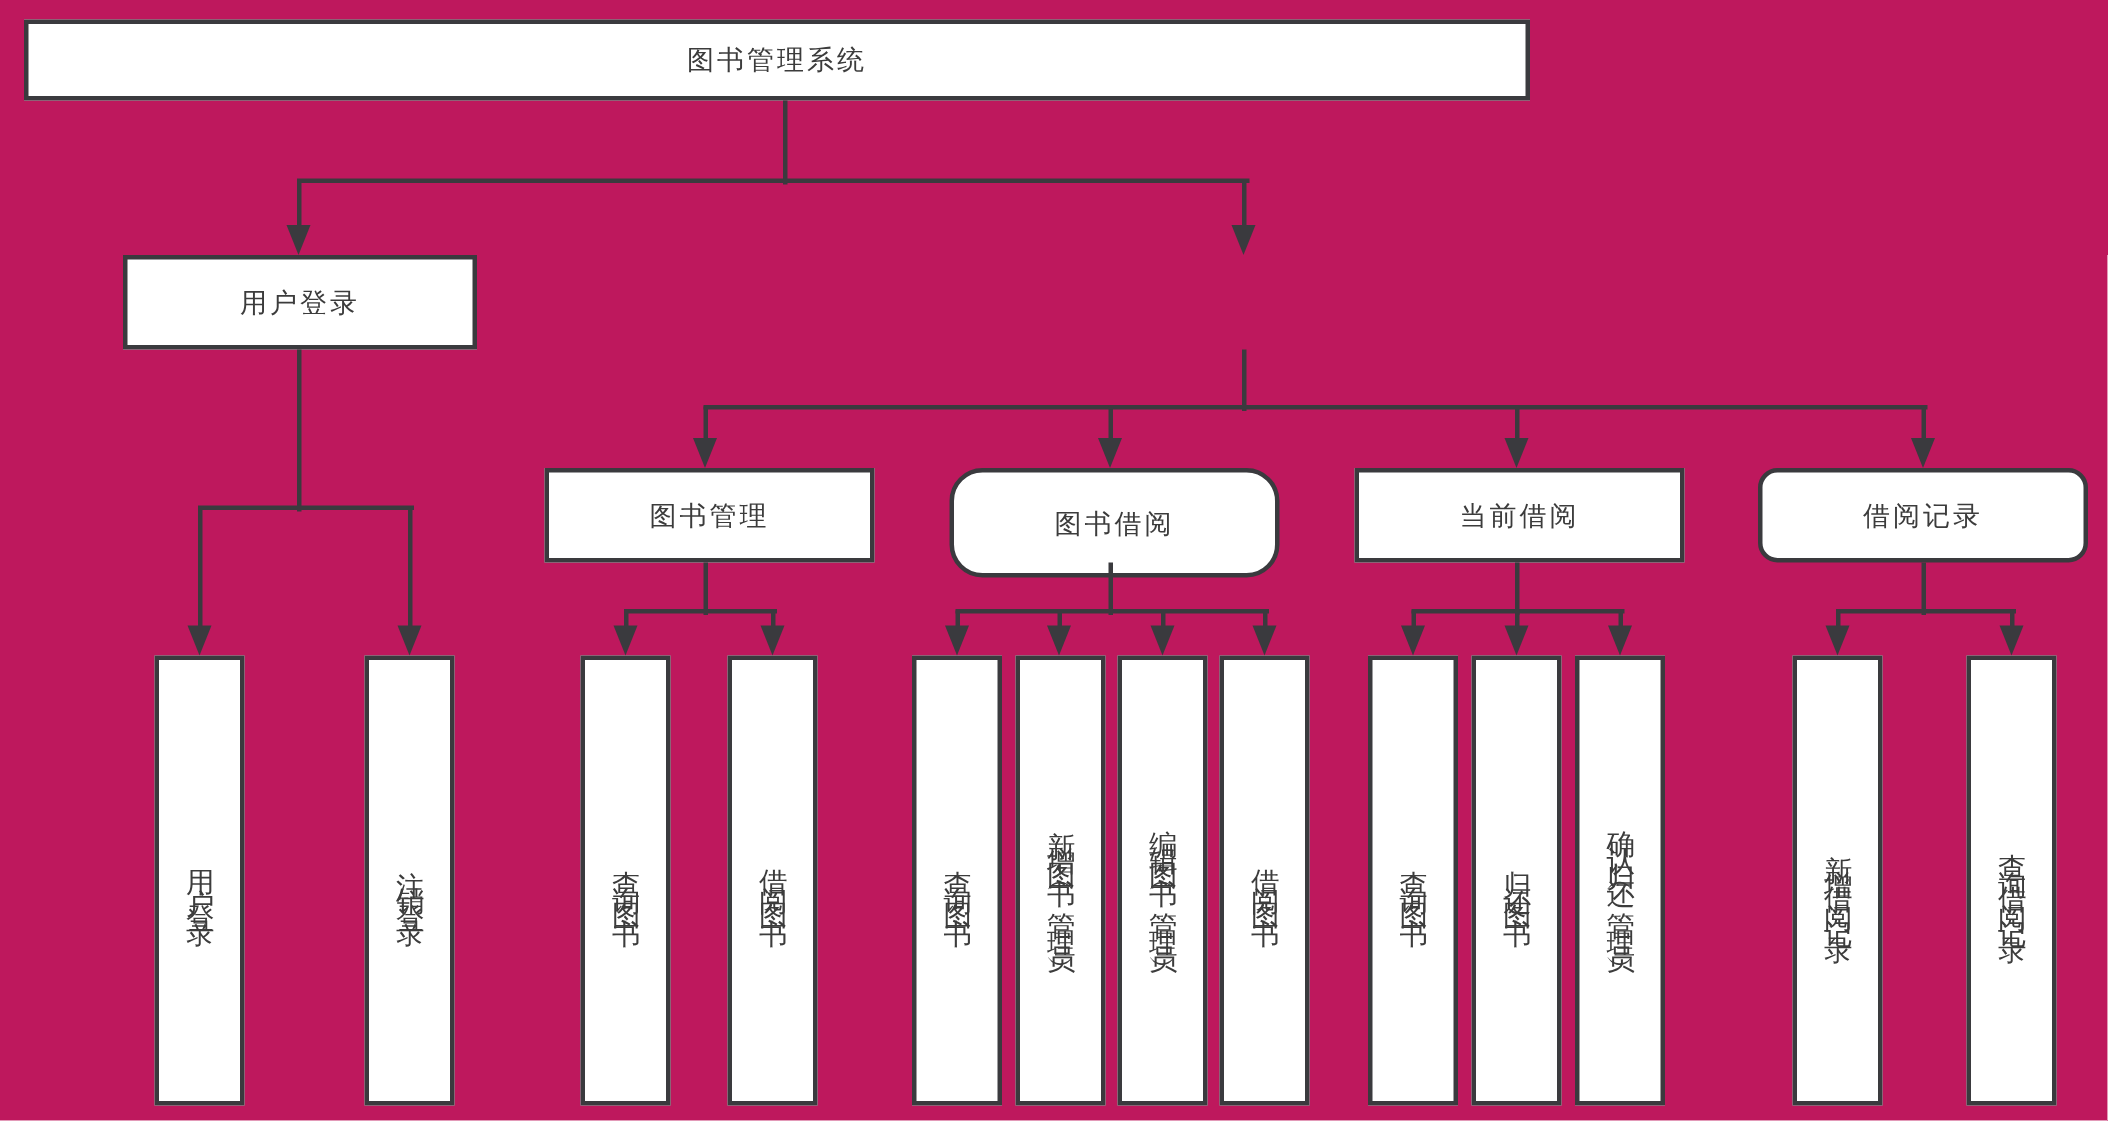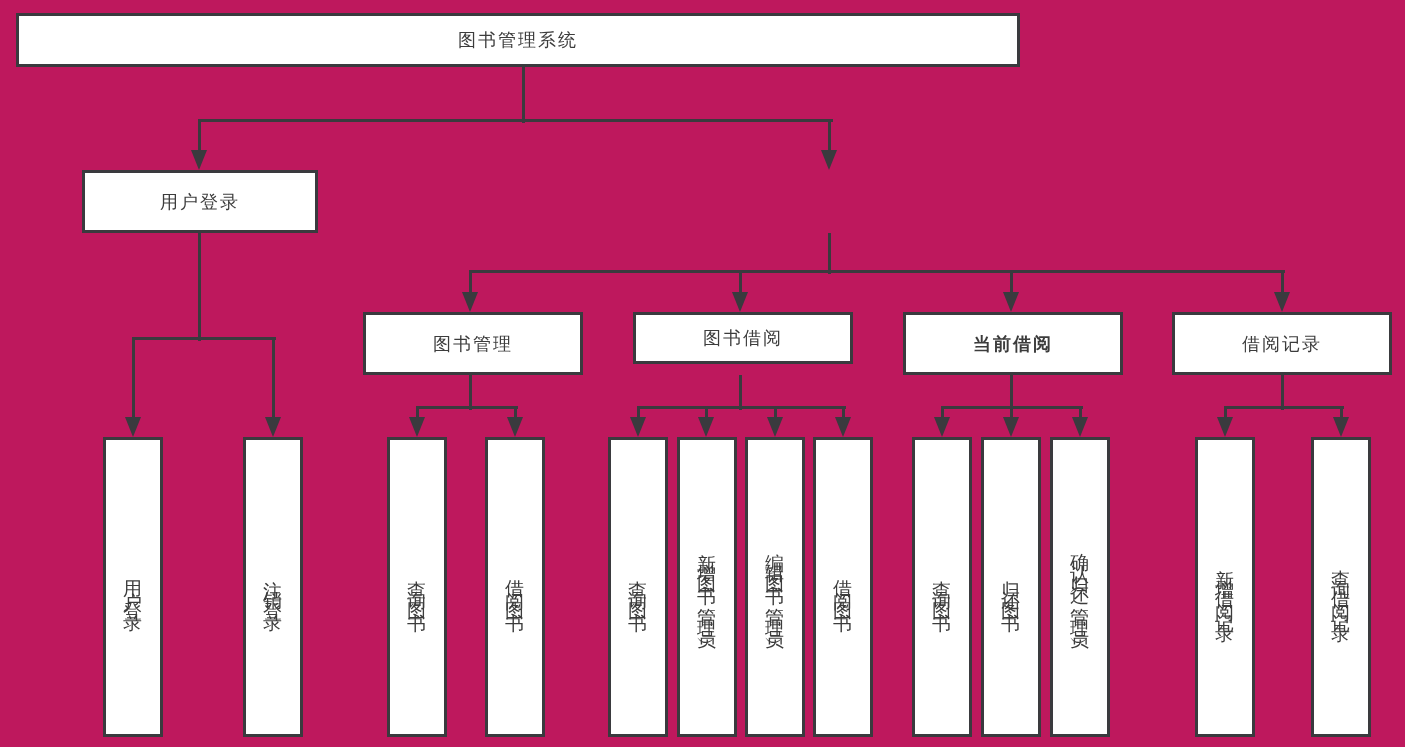--- a/index.html
+++ b/index.html
@@ -56,23 +56,23 @@
 </head>
 <body>
 
 <div class="canvas">
 
   <div class="node" style="left:16px; top:13px; width:1004px; height:54px;">图书管理系统</div>
 
   <div class="node" style="left:82px; top:170px; width:236px; height:63px;">用户登录</div>
 
   <div class="node" style="left:363px; top:312px; width:220px; height:63px;">图书管理</div>
-  <div class="node" style="left:633px; top:312px; width:220px; height:52px;">图书借阅</div>
-  <div class="node" style="left:903px; top:312px; width:220px; height:63px;font-weight:bold;">当前借阅</div>
-  <div class="node" style="left:1172px; top:312px; width:220px; height:63px;">借阅记录</div>
+  <div class="node" style="left:633px; top:312px; width:220px; height:73px;border-radius:22px;">图书借阅</div>
+  <div class="node" style="left:903px; top:312px; width:220px; height:63px;">当前借阅</div>
+  <div class="node" style="left:1172px; top:312px; width:220px; height:63px;border-radius:13px;">借阅记录</div>
 
   <div class="node leaf" style="left:103px; top:437px; width:60px; height:300px;">用户登录</div>
   <div class="node leaf" style="left:243px; top:437px; width:60px; height:300px;">注销登录</div>
   <div class="node leaf" style="left:387px; top:437px; width:60px; height:300px;">查询图书</div>
   <div class="node leaf" style="left:485px; top:437px; width:60px; height:300px;">借阅图书</div>
   <div class="node leaf" style="left:608px; top:437px; width:60px; height:300px;">查询图书</div>
   <div class="node leaf" style="left:677px; top:437px; width:60px; height:300px;">新增图书（管理员）</div>
   <div class="node leaf" style="left:745px; top:437px; width:60px; height:300px;">编辑图书（管理员）</div>
   <div class="node leaf" style="left:813px; top:437px; width:60px; height:300px;">借阅图书</div>
   <div class="node leaf" style="left:912px; top:437px; width:60px; height:300px;">查询图书</div>

